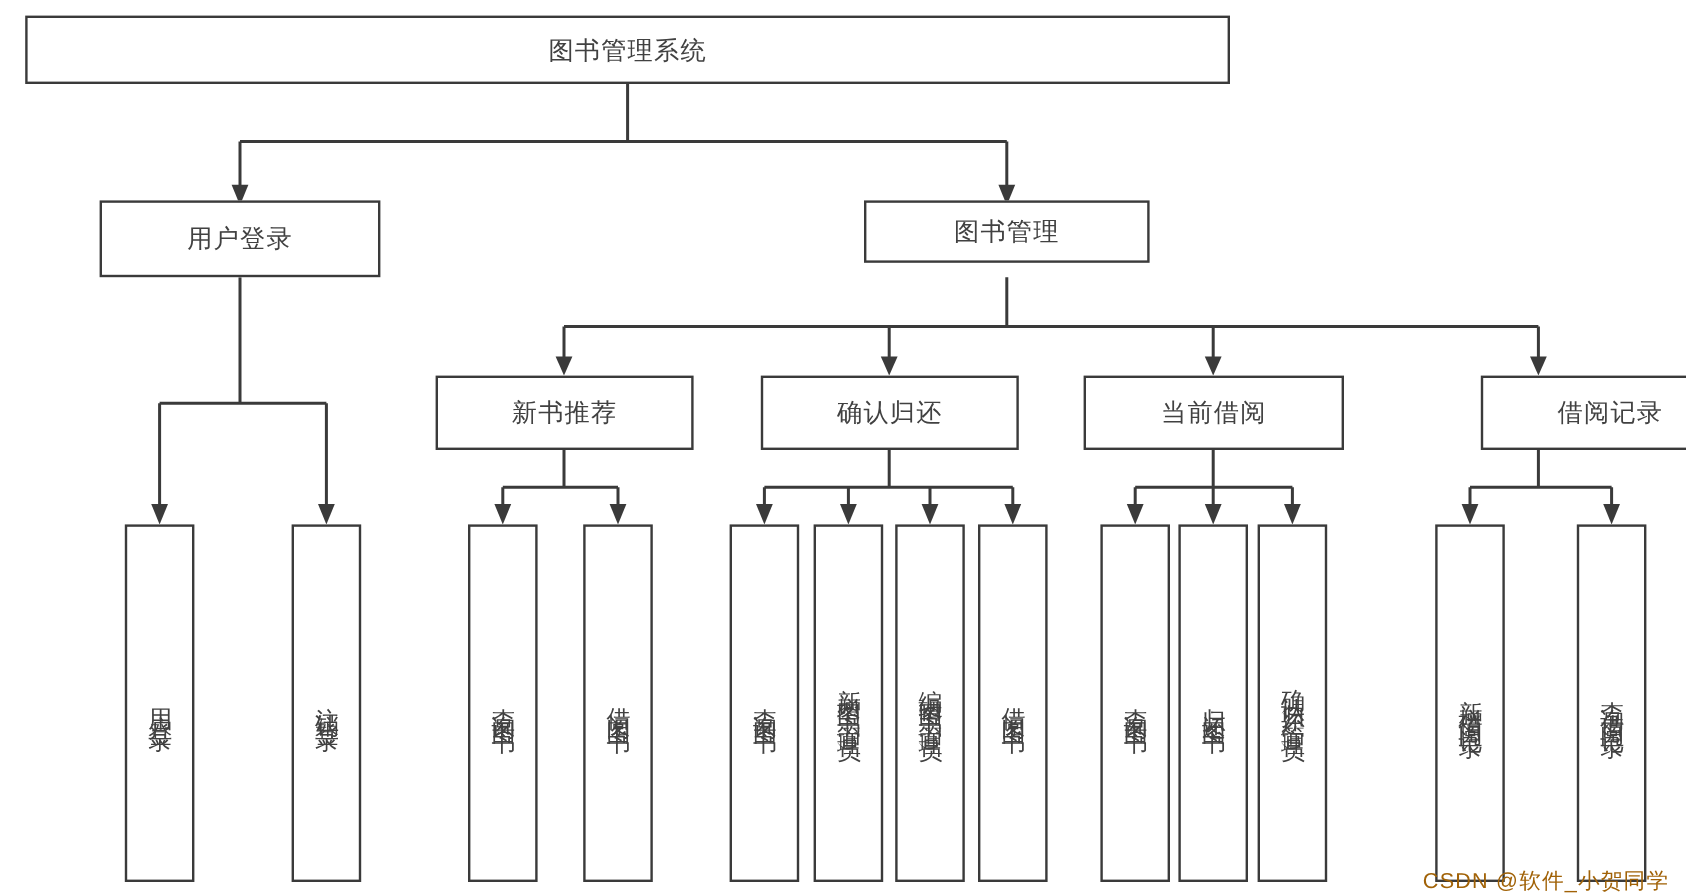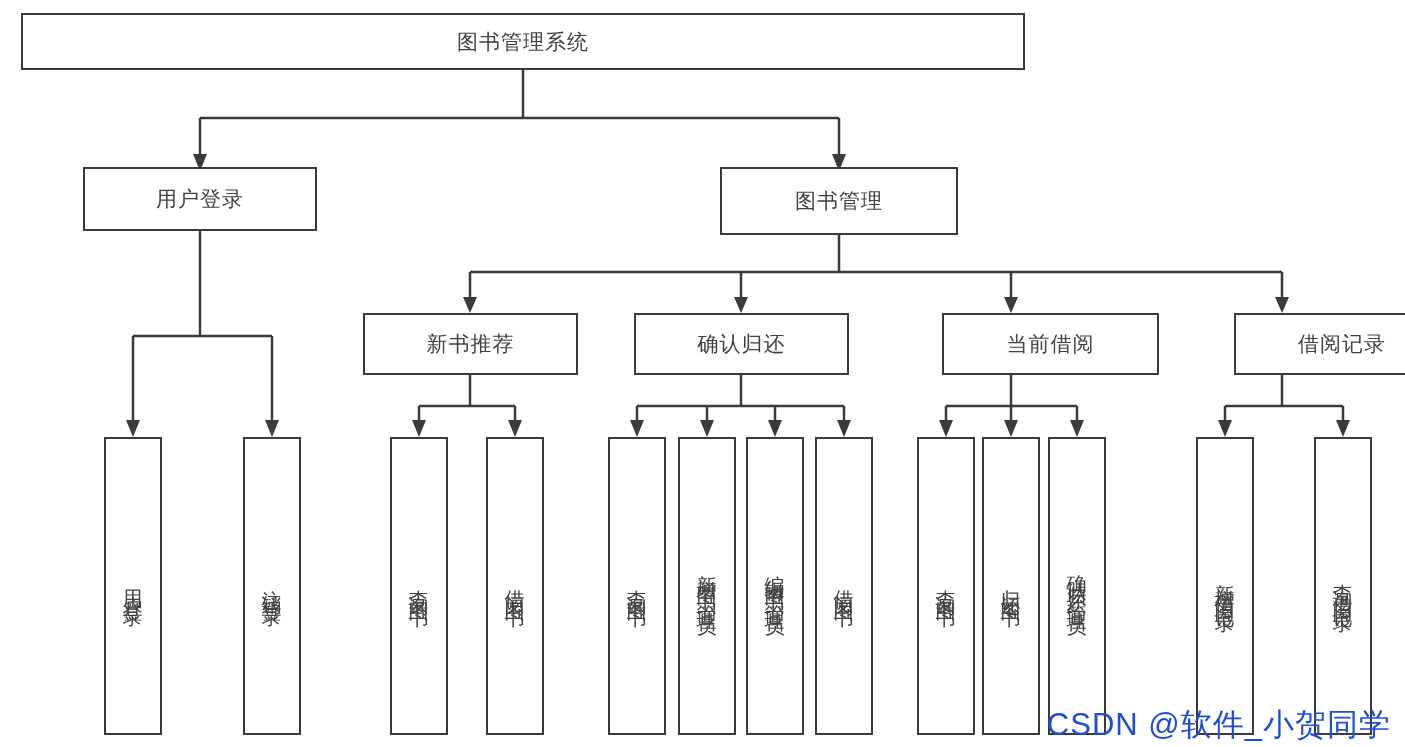--- a/index.html
+++ b/index.html
@@ -35,40 +35,40 @@
     text-orientation: mixed;
     font-size: 20px;
     letter-spacing: 6px;
     line-height: 1;
     white-space: nowrap;
   }
   
   .n-root   { left: 21px;  top: 13px;  width: 1004px; height: 57px; }
   
   .n-user   { left: 83px;  top: 167px; width: 234px;  height: 64px; }
-  .n-book   { left: 720px; top: 167px; width: 238px;  height: 68px; }
+  .n-book   { left: 720px; top: 167px; width: 238px;  height: 52px; }
   
   .n-m1 { left: 363px;  top: 313px; width: 215px; height: 62px; text-align: center; }
   .n-m2 { left: 634px;  top: 313px; width: 215px; height: 62px; }
-  .n-m3 { left: 903px;  top: 313px; width: 217px; height: 62px; margin-left: 39px; }
+  .n-m3 { left: 903px;  top: 313px; width: 217px; height: 62px; }
   .n-m4 { left: 1234px; top: 313px; width: 216px; height: 62px; }
   
   .leaf { top: 437px; width: 58px; height: 298px; }
   .n-l1a { left: 104px; }  .n-l1b { left: 243px; }
   .n-l2a { left: 390px; }  .n-l2b { left: 486px; }
   .n-l3a { left: 608px; }  .n-l3b { left: 678px; }
   .n-l3c { left: 746px; }  .n-l3d { left: 815px; }
   .n-l4a { left: 917px; }  .n-l4b { left: 982px; }  .n-l4c { left: 1048px; }
   .n-l5a { left: 1196px; } .n-l5b { left: 1314px; }
   .watermark {
     position: absolute;
     right: 14px;
     bottom: 1px;
-    font-size: 31px;
-    color: #1d4ed8;
+    font-size: 18px;
+    color: #a16207;
     letter-spacing: 1px;
     z-index: 3;
   }
 </style>
 </head>
 <body>
 
 <div class="canvas">
 
   <svg class="connectors" width="1405" height="747" viewBox="0 0 1405 747">

